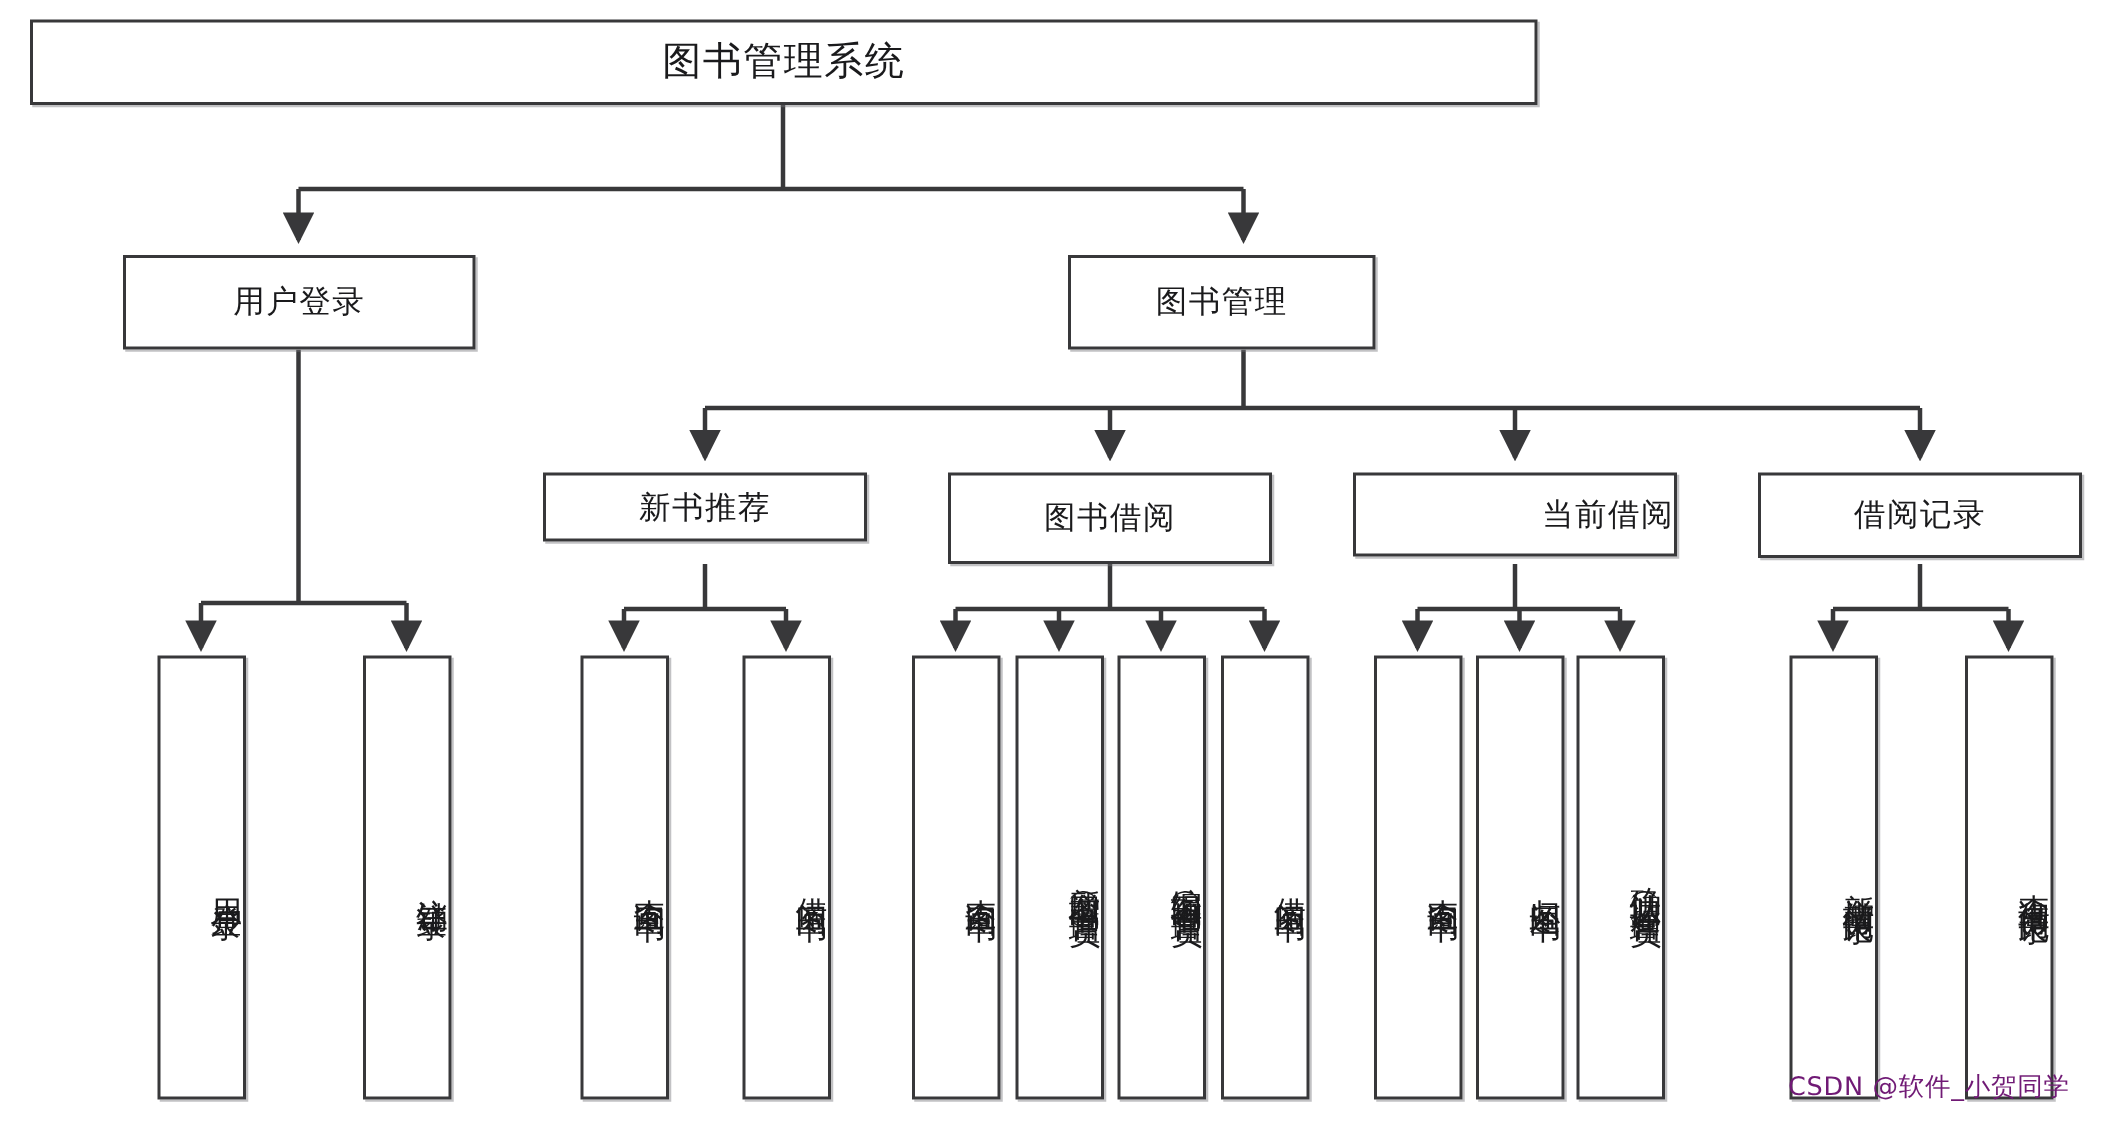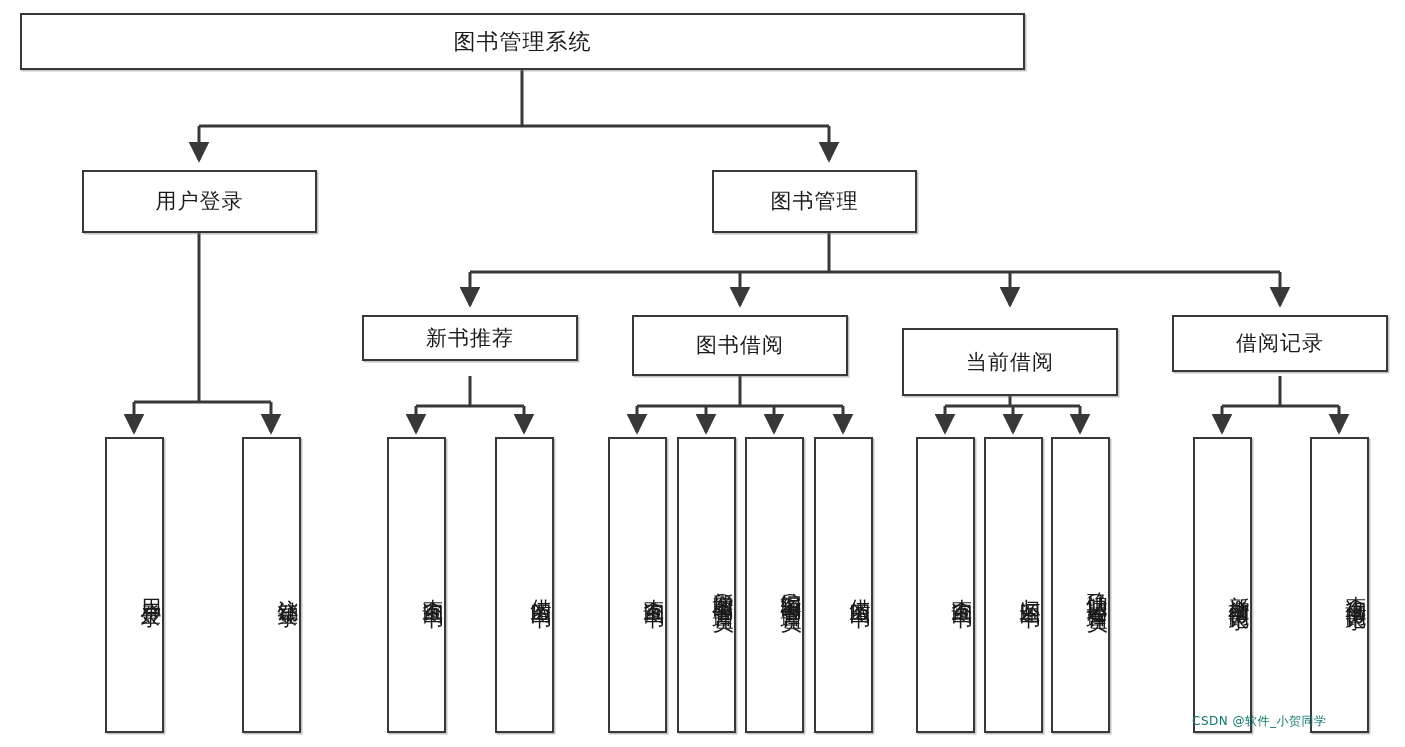--- a/index.html
+++ b/index.html
@@ -23,41 +23,41 @@
     color:#1d1d1f;
     box-shadow:1.5px 1.5px 0 rgba(120,120,125,.45);
   }
   .node .label{
     font-size:21px;
     line-height:1.25;
     letter-spacing:1px;
     white-space:nowrap;
     color:#1a1a1c;
   }
-  .node.root .label{font-size:22px;}
+  .node.root .label{font-size:26px;}
   .node.leaf{
     writing-mode:vertical-rl;
     text-orientation:upright;
     align-items:flex-start;
     justify-content:center;
     padding-top:6px;
   }
   .node.leaf .label{
     writing-mode:vertical-rl;
     text-orientation:upright;
     font-size:21px;
     line-height:1.05;
     letter-spacing:3px;
     white-space:nowrap;
     text-align:start;
   }
   .watermark{
     position:absolute;
-    font-size:12px;
-    color:#0f766e;
+    font-size:17px;
+    color:#701a75;
     letter-spacing:.5px;
     white-space:nowrap;
     font-family:"DejaVu Sans","Liberation Sans",sans-serif;
   }
 </style>
 </head>
 <body>
 
 <div id="canvas">
 
@@ -121,21 +121,21 @@
   <div class="node" style="left:712px;top:170px;width:205px;height:63px;">
     <span class="label">图书管理</span>
   </div>
 
   <div class="node" style="left:362px;top:315px;width:216px;height:46px;">
     <span class="label">新书推荐</span>
   </div>
   <div class="node" style="left:632px;top:315px;width:216px;height:61px;">
     <span class="label">图书借阅</span>
   </div>
-  <div class="node" style="left:902px;top:328px;width:216px;height:68px;">
+  <div class="node" style="left:902px;top:315px;width:216px;height:56px;justify-content:flex-end;">
     <span class="label">当前借阅</span>
   </div>
   <div class="node" style="left:1172px;top:315px;width:216px;height:57px;">
     <span class="label">借阅记录</span>
   </div>
 
   <div class="node leaf" style="left:105px;top:437px;width:59px;height:296px;">
     <span class="label">用户登录</span>
   </div>
   <div class="node leaf" style="left:242px;top:437px;width:59px;height:296px;">

